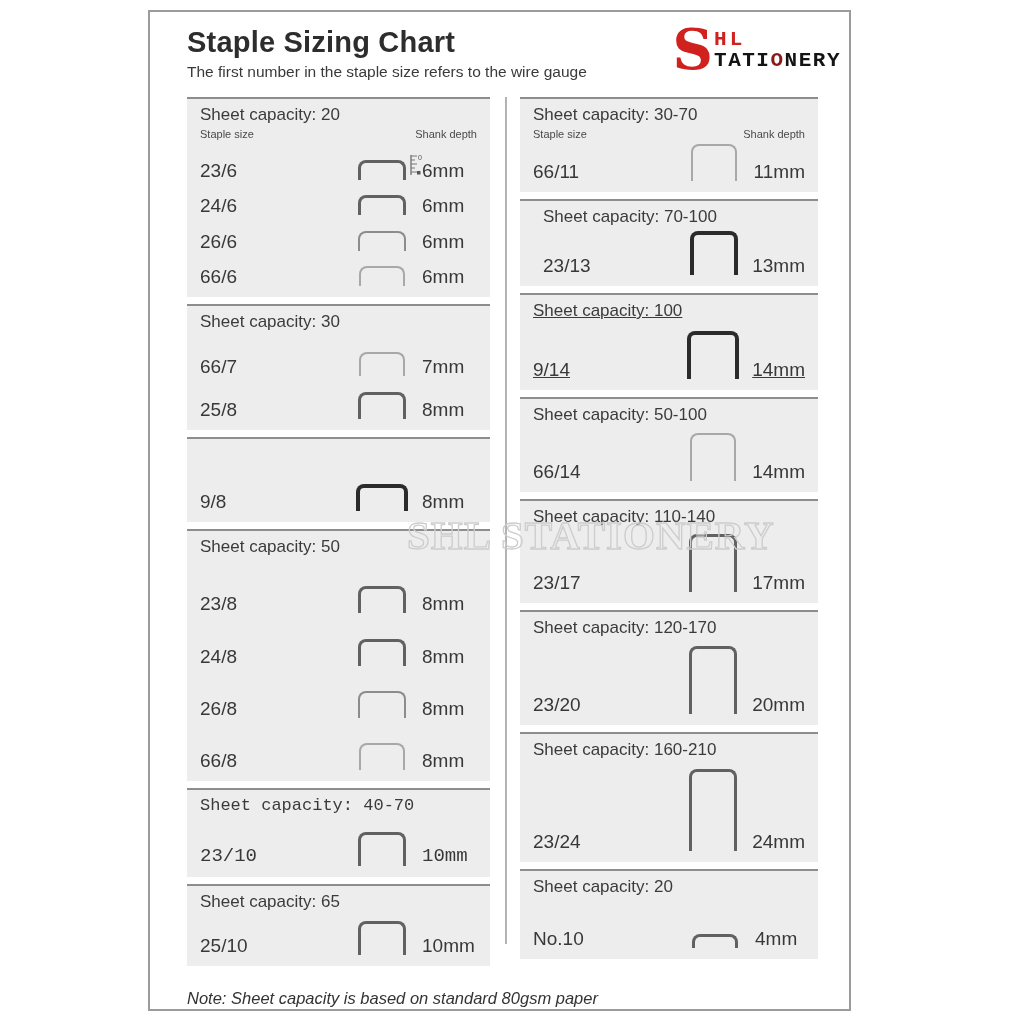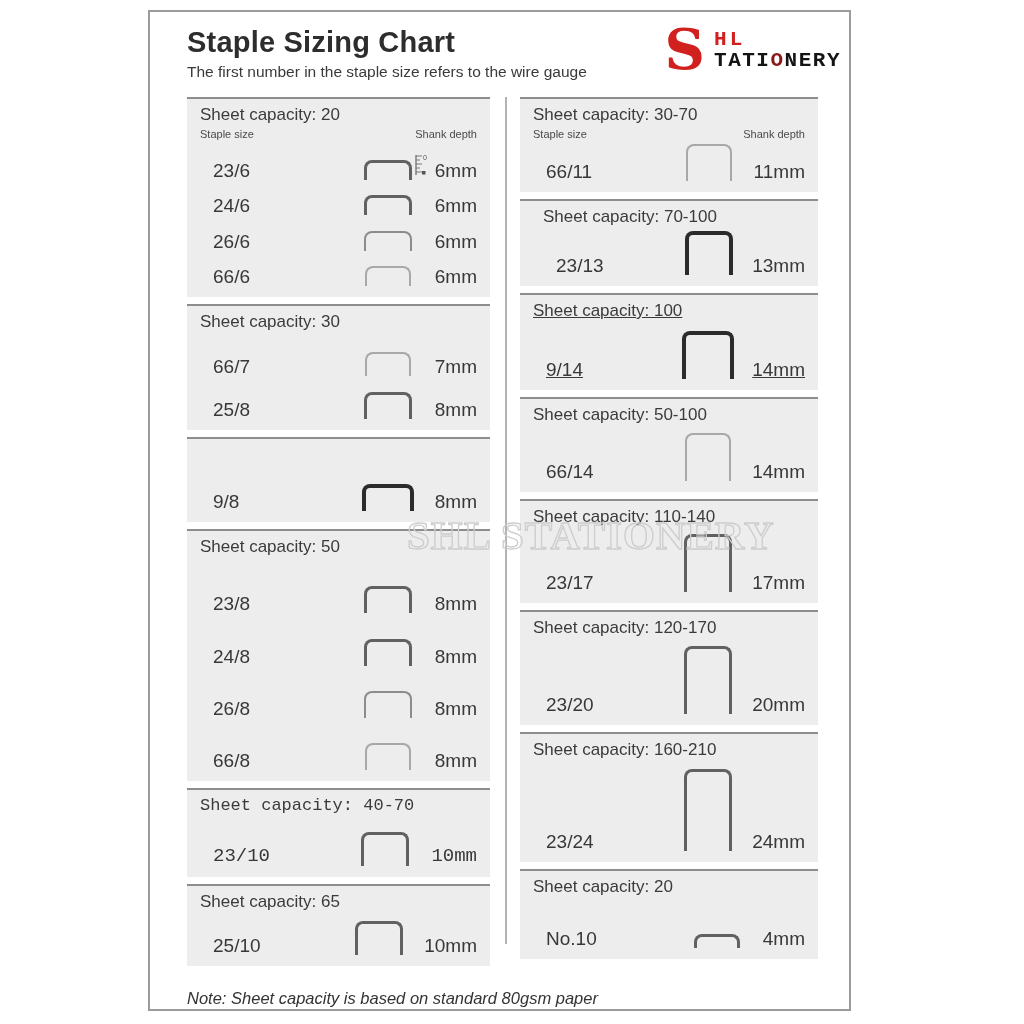--- a/index.html
+++ b/index.html
@@ -10,21 +10,21 @@
   }
   .page{
     position:absolute;left:148px;top:10px;width:703px;height:1001px;
     border:2px solid #9b9b9b;background:#fff;box-sizing:border-box;
   }
   .hdr{padding:14px 0 0 37px;}
   .title{margin:0;font-size:29px;font-weight:bold;color:#2d2d2d;letter-spacing:.2px;}
   .subtitle{margin:4px 0 0;font-size:15.5px;color:#3a3a3a;}
   .logo{position:absolute;top:16px;right:8px;display:flex;align-items:flex-end;line-height:1;}
   .logo-s{font-family:"DejaVu Serif", serif;font-weight:bold;font-size:56px;line-height:.76;color:#d0211f;}
-  .logo-col{display:flex;flex-direction:column;margin-left:9px;}
+  .logo-col{display:flex;flex-direction:column;margin-left:1px;}
   .logo-hl{font-family:"Liberation Mono", monospace;font-weight:bold;font-size:21px;letter-spacing:3px;color:#d0211f;line-height:.95;}
   .logo-st{font-family:"Liberation Mono", monospace;font-weight:bold;font-size:21px;letter-spacing:1.5px;color:#141414;line-height:1;}
   .logo-o{color:#8a1a1a;}
   .chart{position:relative;margin:16px 0 0 37px;width:715px;min-height:870px;}
   .cols{display:flex;}
   .col{display:block;}
   #col-left{width:303px;margin-right:30px;}
   #col-right{width:298px;}
   .divider{position:absolute;left:318px;top:0;width:2px;height:847px;background:#b3b3b3;}
   section.box{
@@ -43,28 +43,28 @@
   #col-right section:nth-of-type(4){min-height:95px;}
   #col-right section:nth-of-type(5){min-height:104px;}
   #col-right section:nth-of-type(6){min-height:115px;}
   #col-right section:nth-of-type(7){min-height:130px;}
   #col-right section:nth-of-type(8){min-height:90px;}
   .box-header{font-size:17px;color:#3b3b3b;}
   .sublabels{display:flex;justify-content:space-between;font-size:11px;color:#4a4a4a;margin-top:3px;}
   .rows{flex:1;display:flex;flex-direction:column;justify-content:space-between;}
   .rows::before{content:"";height:4px;}
   .row{display:flex;align-items:flex-end;}
-  .size{width:150px;font-size:19px;line-height:1;color:#383838;margin-left:13px;}
+  .size{width:150px;font-size:19px;line-height:1;color:#383838;}
   .glyph-box{width:64px;display:flex;justify-content:center;align-items:flex-end;position:relative;}
   .staple{box-sizing:border-box;border-style:solid;border-bottom:none;border-radius:8px 8px 0 0;display:block;}
   .w-heavy{border-width:4px;border-color:#2b2b2b;}
   .w-medium{border-width:3px;border-color:#616161;}
   .w-light{border-width:2px;border-color:#8c8c8c;}
   .w-thin{border-width:2px;border-color:#a8a8a8;}
-  .depth{margin-left:16px;font-size:19px;line-height:1;color:#383838;}
+  .depth{margin-left:8px;font-size:19px;line-height:1;color:#383838;}
   .ruler{position:absolute;right:-9px;bottom:0;}
   .watermark{
     position:absolute;left:220px;top:414px;z-index:3;pointer-events:none;
     font-size:41px;font-weight:bold;letter-spacing:1px;white-space:nowrap;
     color:transparent;font-family:Liberation Serif, serif;-webkit-text-stroke:1.3px #cdcdcd;
   }
   .note{margin:16px 0 0 37px;font-size:16.5px;color:#333;font-style:italic;}
 </style>
 </head>
 <body>

